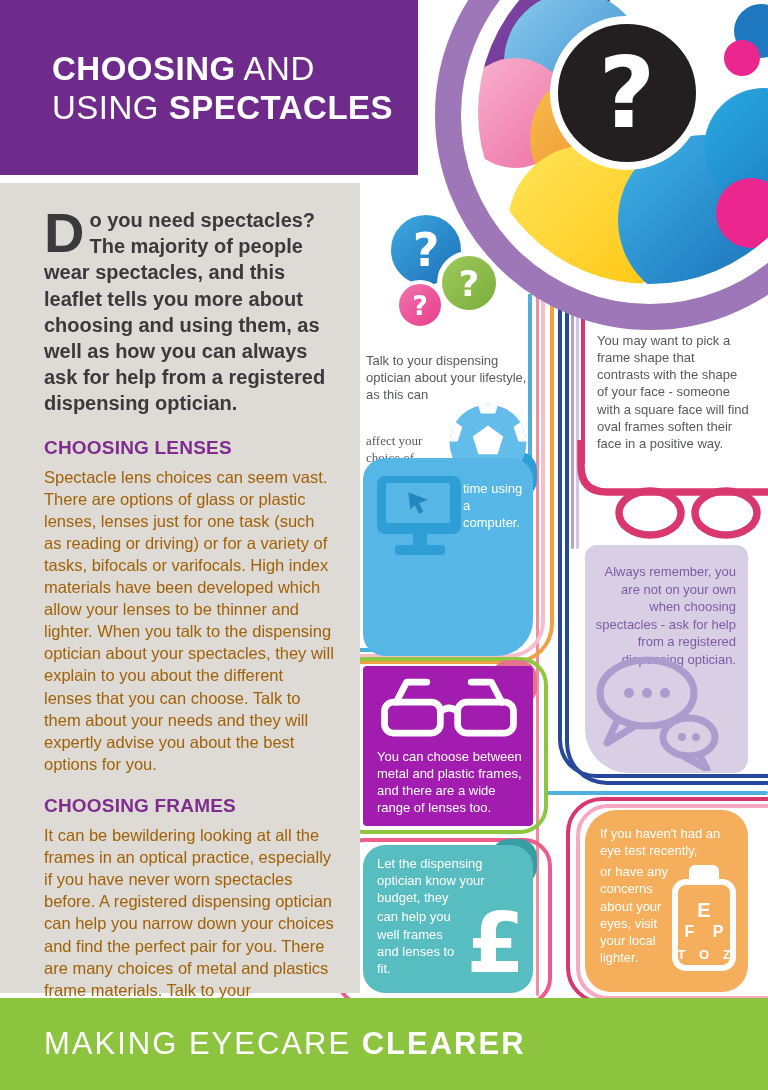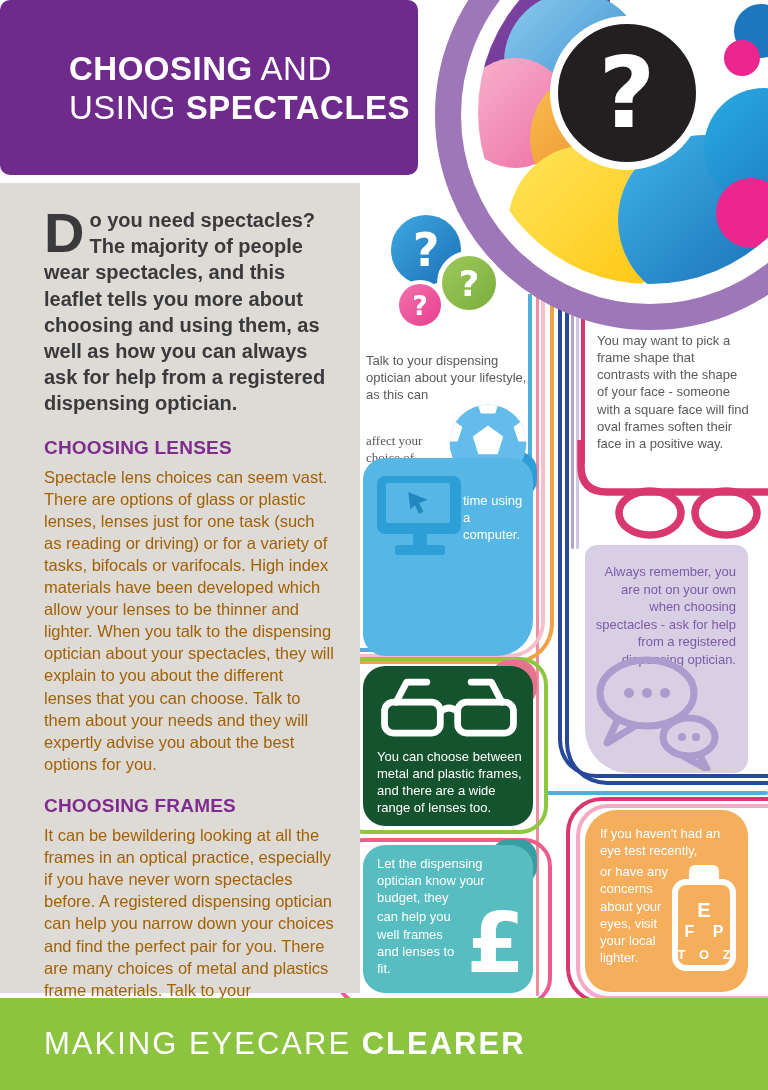--- a/index.html
+++ b/index.html
@@ -35,21 +35,21 @@
   #q-main { left:550px; top:16px; width:154px; height:154px; background:#231F20; border:8px solid #fff; border-radius:50%;
             display:flex; align-items:center; justify-content:center; z-index:3; }
   #q-main span { color:#fff; font-weight:800; font-size:98px; line-height:1; font-family:"DejaVu Sans", sans-serif; }
   .qbub { position:absolute; border-radius:50%; display:flex; align-items:center; justify-content:center;
           color:#fff; font-weight:800; font-family:"DejaVu Sans", sans-serif; }
   #q-blue  { left:386px; top:210px; width:80px; height:80px; border:5px solid #fff; background:linear-gradient(135deg,#3FA9E0,#1B6FB8); font-size:46px; z-index:4; }
   #q-green { left:437px; top:251px; width:64px; height:64px; border:5px solid #fff; background:linear-gradient(135deg,#9DC95B,#7BAE3C); font-size:36px; z-index:5; }
   #q-pink  { left:395px; top:280px; width:50px; height:50px; border:4px solid #fff; background:linear-gradient(135deg,#F172AE,#E83E8C); font-size:27px; z-index:6; }
 
   
-  #header { left:0; top:0; width:418px; height:175px; background:#6F2B8B; padding:50px 0 0 69px; z-index:6;border-radius:10px; }
+  #header { left:0; top:0; width:418px; height:175px; background:#6F2B8B; padding:50px 0 0 52px; z-index:6; }
   #header h1 { color:#fff; font-size:33px; line-height:1.18; font-weight:400; letter-spacing:0.5px; }
   #header h1 b { font-weight:800; }
 
   
   #left-col { left:0; top:183px; width:360px; height:810px; background:#DEDAD5; padding:24px 26px 0 44px; z-index:4; }
   #intro { font-size:20px; line-height:1.31; font-weight:700; color:#3A3A3C; }
   #intro .dropcap { float:left; font-size:56px; line-height:44px; padding:4px 5px 0 0; font-weight:700; }
   .sec-head { color:#7E2C8D; font-weight:800; font-size:19px; margin:20px 0 7px 0; letter-spacing:0.2px; }
   .sec-body { color:#a16207; font-size:16.5px; line-height:1.34; }
 
@@ -62,29 +62,29 @@
   #box-lifestyle { left:366px; top:336px; width:162px;margin-top:16px; }
   #box-lifestyle .row { display:flex; align-items:flex-end;font-family:Liberation Serif, serif; }
   #box-lifestyle .row p { width:82px; padding-top:14px; }
 
   .acc { position:absolute; width:46px; height:46px; border-radius:18px; z-index:3; }
   #acc-blue { left:491px; top:452px; background:#2E9ED6; }
   #acc-pink { left:491px; top:660px; background:#E4748E; }
   #acc-teal { left:491px; top:839px; background:#379EA3; }
 
   #box-blue { left:363px; top:458px; width:170px; height:198px; background:#56B7E6; border-radius:22px 22px 36px 22px; padding:14px 8px 0 14px; }
-  #box-blue .row { display:flex; margin-top:4px;align-items:center; }
+  #box-blue .row { display:flex; margin-top:4px; }
   #box-blue .row p { width:62px; padding-top:4px; }
   .monitor { width:86px; flex:none; }
   .mon-frame { position:relative; width:84px; height:58px; background:#2E9ED6; border-radius:8px; }
   .mon-screen { position:absolute; left:9px; top:7px; width:64px; height:40px; background:#56B7E6; border-radius:2px; display:flex; align-items:center; justify-content:center; }
   .mon-neck { width:14px; height:11px; background:#2E9ED6; margin:0 auto; }
   .mon-base { width:50px; height:10px; background:#2E9ED6; border-radius:3px; margin:0 auto; }
 
-  #box-pink { left:363px; top:666px; width:170px; height:160px; background:#14532d; border-radius:22px; padding:10px 8px 0 14px; }
+  #box-pink { left:363px; top:666px; width:170px; height:160px; background:#a21caf; border-radius:4px; padding:10px 8px 0 14px; }
   #box-pink svg { margin-left:-4px; }
   #box-pink p { margin-top:4px; }
 
   #box-teal { left:363px; top:845px; width:170px; height:148px; background:#58BDC0; border-radius:22px; padding:10px 8px 16px 14px; }
   #box-teal .row { display:flex; }
   #box-teal .row p { flex:1; padding-top:2px; }
   .pound { flex:none; font-size:84px; font-weight:700; color:#fff; line-height:0.9; font-family:"DejaVu Sans", sans-serif; }
 
   #box-face { left:597px; top:332px; width:152px; }
   #glasses-crimson { left:558px; top:440px; z-index:4; }

